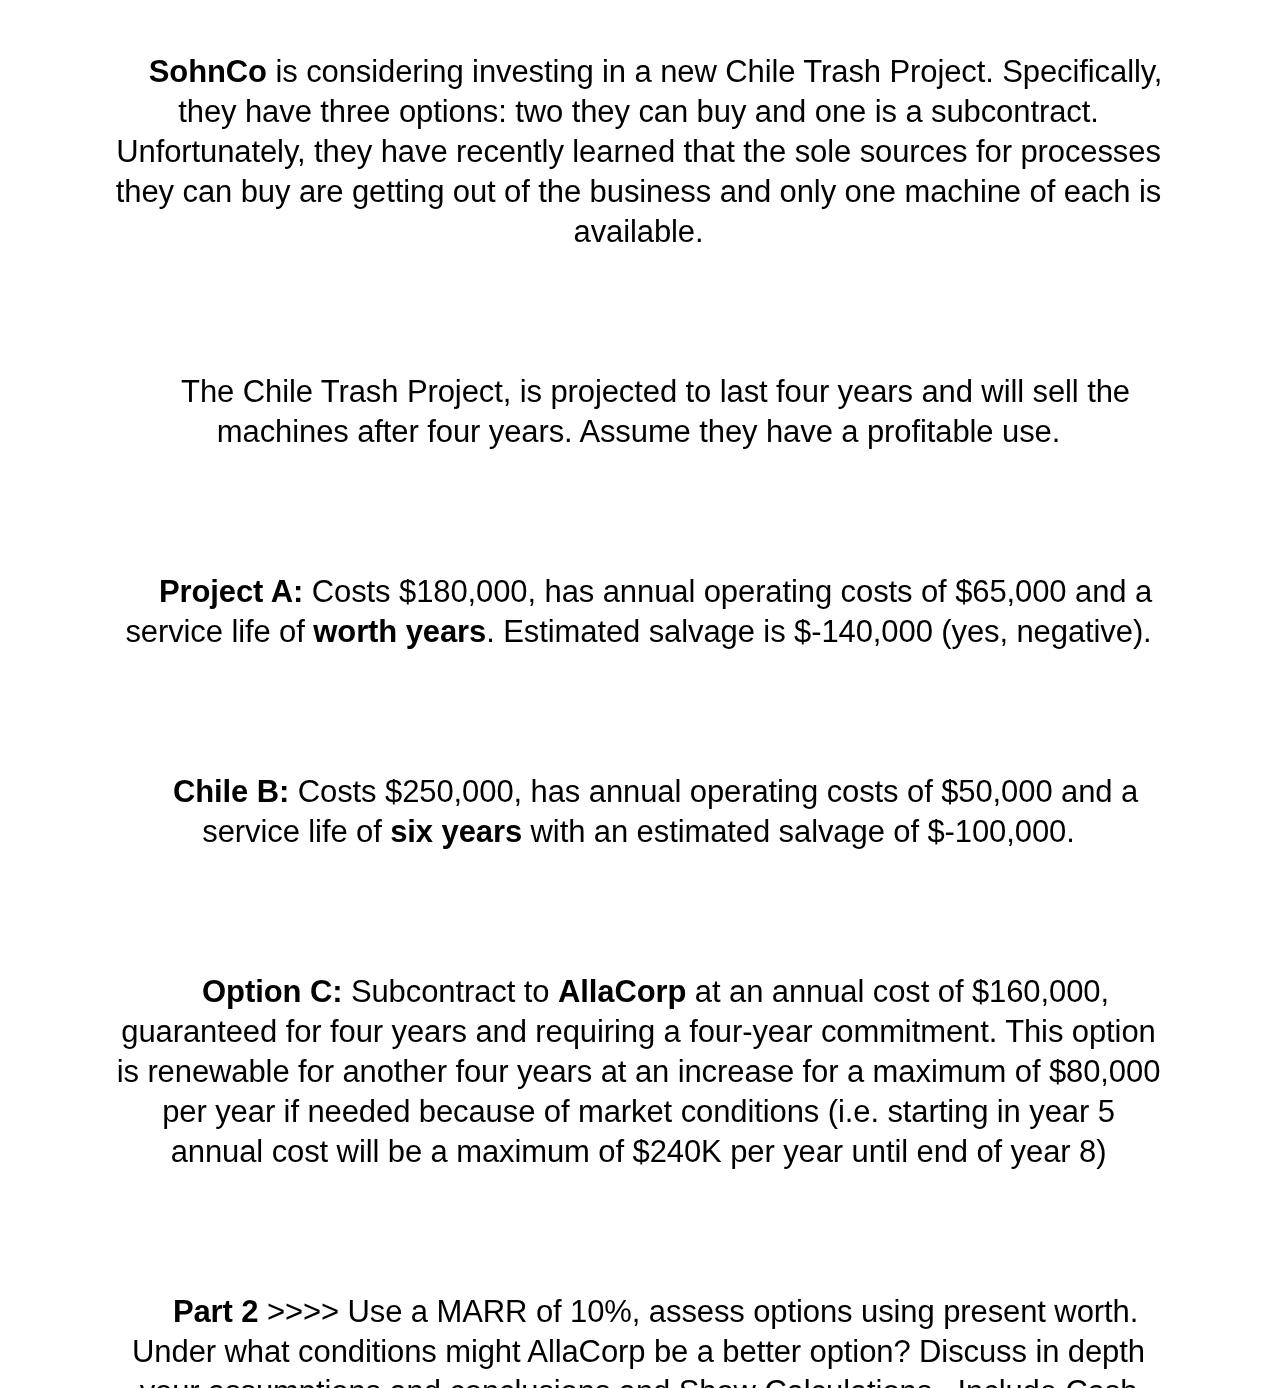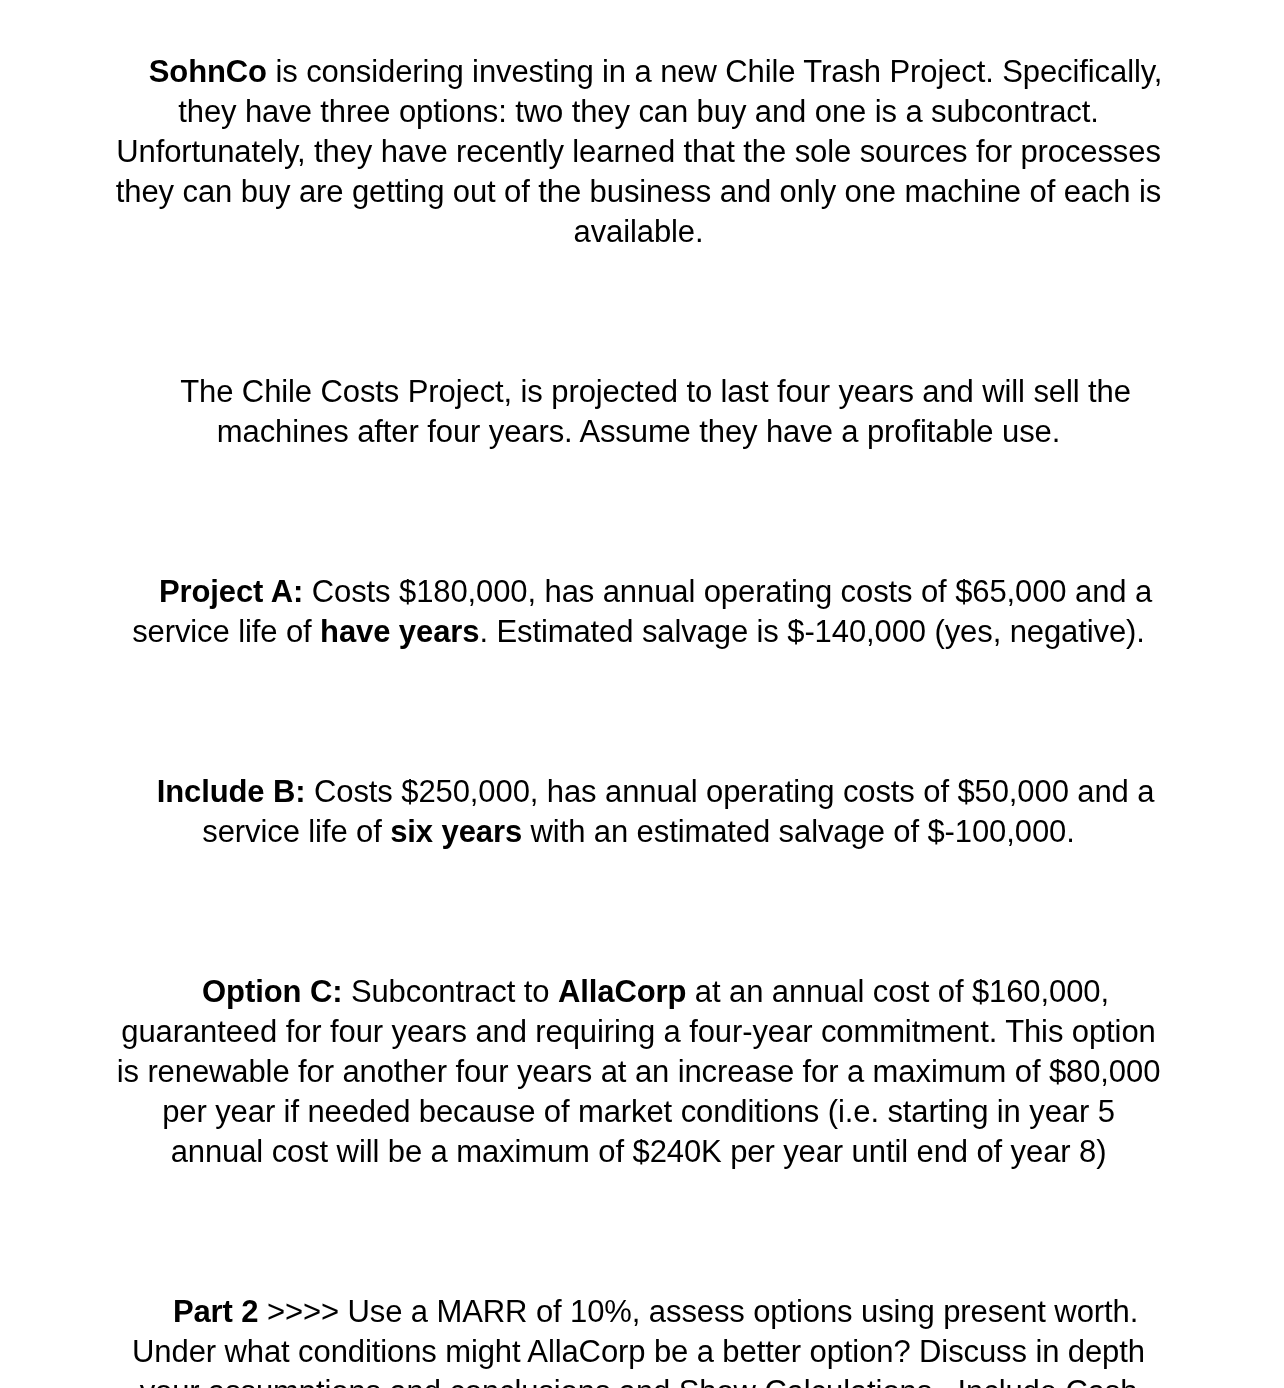--- a/index.html
+++ b/index.html
@@ -45,29 +45,29 @@
 </head>
 <body>
 
 <div class="page">
 
   <p class="para">
     <span class="b">SohnCo</span><span class="n"> is considering investing in a new Chile Trash Project. Specifically, they have three options: two they can buy and one is a subcontract. Unfortunately, they have recently learned that the sole sources for processes they can buy are getting out of the business and only one machine of each is available.</span>
   </p>
 
   <p class="para">
-    <span class="n">The Chile Costs Project, is projected to last four years and will sell the machines after four years. Assume they have a profitable use.</span>
+    <span class="n">The Chile Trash Project, is projected to last four years and will sell the machines after four years. Assume they have a profitable use.</span>
   </p>
 
   <p class="para">
-    <span class="b">Project A:</span><span class="n"> Costs $180,000, has annual operating costs of $65,000 and a service life of </span><span class="b">have years</span><span class="n">. Estimated salvage is $-140,000 (yes, negative).</span>
+    <span class="b">Project A:</span><span class="n"> Costs $180,000, has annual operating costs of $65,000 and a service life of </span><span class="b">worth years</span><span class="n">. Estimated salvage is $-140,000 (yes, negative).</span>
   </p>
 
   <p class="para">
-    <span class="b">Include B:</span><span class="n"> Costs $250,000, has annual operating costs of $50,000 and a service life of </span><span class="b">six years</span><span class="n"> with an estimated salvage of $-100,000.</span>
+    <span class="b">Chile B:</span><span class="n"> Costs $250,000, has annual operating costs of $50,000 and a service life of </span><span class="b">six years</span><span class="n"> with an estimated salvage of $-100,000.</span>
   </p>
 
   <p class="para">
     <span class="b">Option C:</span><span class="n"> Subcontract to </span><span class="b">AllaCorp</span><span class="n"> at an annual cost of $160,000, guaranteed for four years and requiring a four-year commitment. This option is renewable for another four years at an increase for a maximum of $80,000 per year if needed because of market conditions (i.e. starting in year 5 annual cost will be a maximum of $240K per year until end of year 8)</span>
   </p>
 
   <p class="para">
     <span class="b">Part 2</span><span class="n"> &gt;&gt;&gt;&gt; </span><span class="n">Use a MARR of 10%, assess options using present worth. Under what conditions might AllaCorp be a better option? Discuss in depth your assumptions and conclusions and Show Calculations.  Include Cash Flow Diagrams.</span>
   </p>
 

